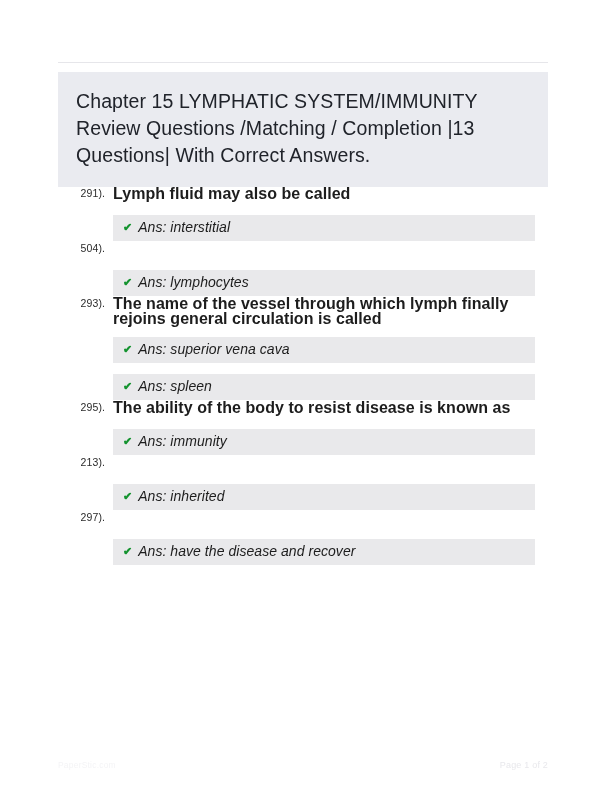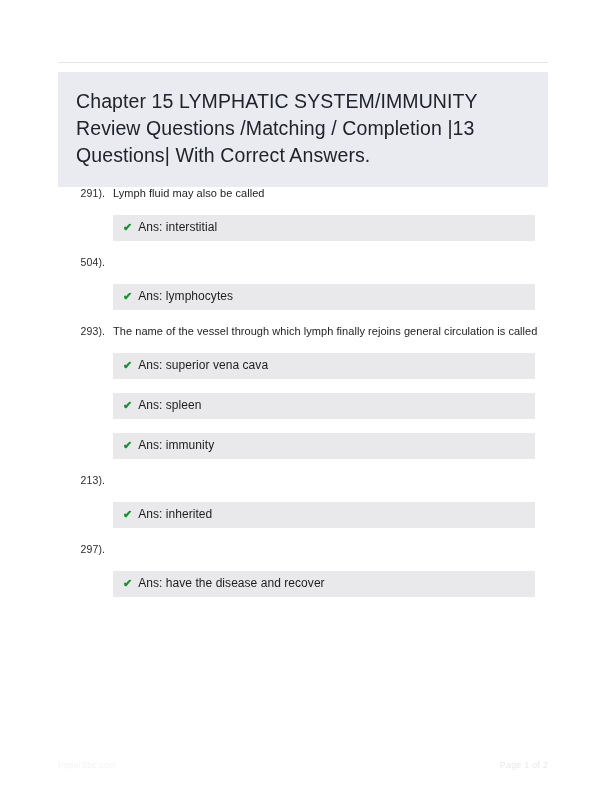--- a/index.html
+++ b/index.html
@@ -56,21 +56,20 @@
   .questions {
     position: absolute;
     left: 0;
     top: 186px;
     width: 606px;
   }
 
   .qblock {
     position: relative;
     width: 606px;
-    margin-bottom: 14px;
   }
 
   .qrow {
     position: relative;
     min-height: 18px;
   }
 
   .qnum {
     position: absolute;
     left: 46px;
@@ -79,24 +78,25 @@
     text-align: right;
     font-size: 10.5px;
     color: #2b2b2b;
     line-height: 15px;
     letter-spacing: 0.1px;
   }
 
   .qtext {
     margin-left: 113px;
     margin-right: 60px;
-    font-size: 11px;
+    font-size: 16px;
     line-height: 15px;
     color: #1d1d1d;
     letter-spacing: 0.05px;
+    font-weight: bold;
   }
 
   .answer-bar {
     margin-left: 113px;
     margin-top: 11px;
     width: 422px;
     box-sizing: border-box;
     background: #e9e9eb;
     padding: 5px 10px 6px 10px;
     display: flex;
@@ -109,24 +109,25 @@
     display: inline-block;
     flex: 0 0 auto;
     color: #14932f;
     font-size: 11px;
     line-height: 11px;
     font-weight: bold;
     transform: translateY(-0.5px);
   }
 
   .answer-text {
-    font-size: 12px;
+    font-size: 14px;
     line-height: 15px;
     color: #1d1d1d;
     letter-spacing: 0.05px;
+    font-style: italic;
   }
 
   
   .footer {
     position: absolute;
     left: 58px;
     bottom: 26px;
     width: 490px;
     height: 14px;
   }
@@ -188,20 +189,24 @@
           <span class="answer-text">Ans: superior vena cava</span>
         </div>
       </div>
       <div class="qblock">
         <div class="answer-bar">
           <span class="check-icon">✔</span>
           <span class="answer-text">Ans: spleen</span>
         </div>
       </div>
       <div class="qblock">
+        <div class="qrow">
+          <div class="qnum">295).</div>
+          <div class="qtext">The ability of the body to resist disease is known as</div>
+        </div>
         <div class="answer-bar">
           <span class="check-icon">✔</span>
           <span class="answer-text">Ans: immunity</span>
         </div>
       </div>
       <div class="qblock">
         <div class="qrow">
           <div class="qnum">213).</div>
         </div>
         <div class="answer-bar">

